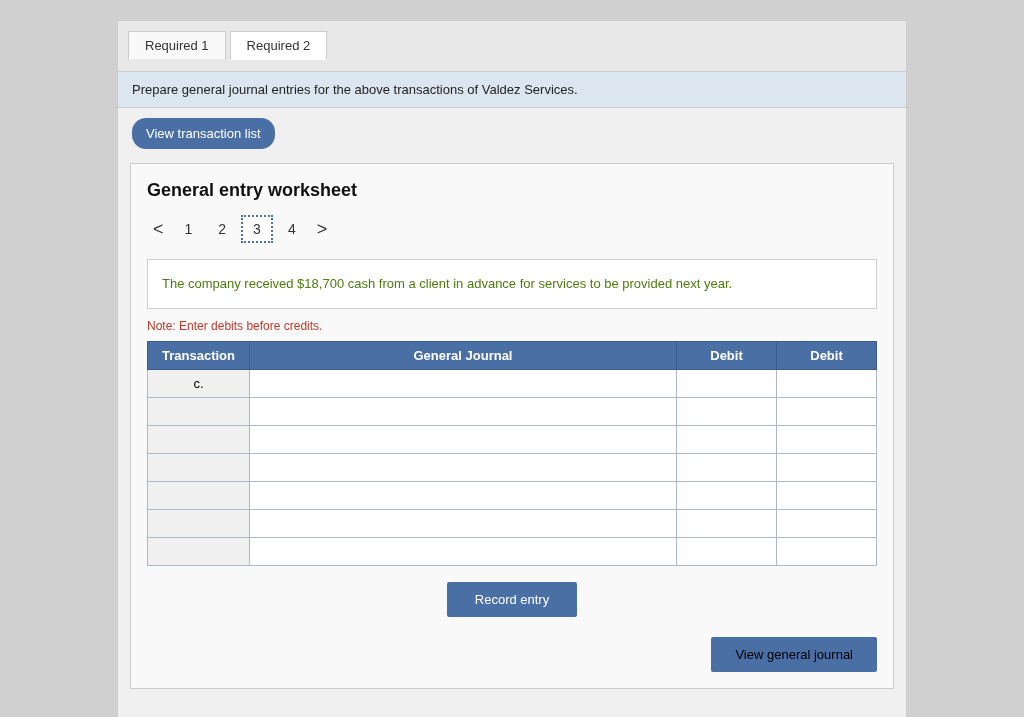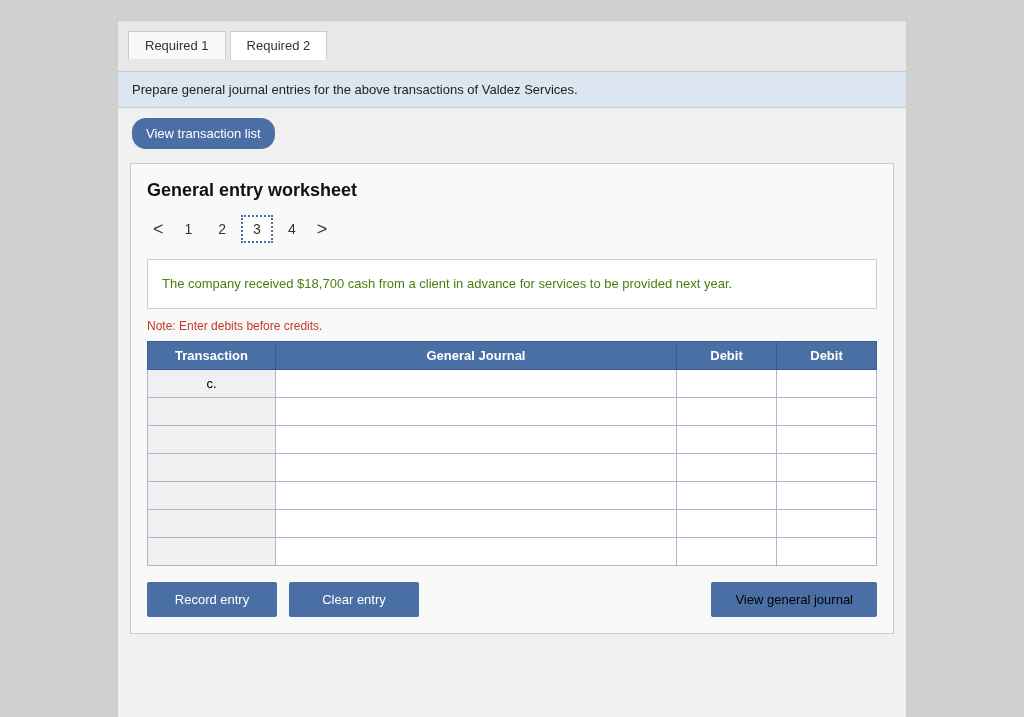--- a/index.html
+++ b/index.html
@@ -129,21 +129,21 @@
       background: #4a6fa5;
       color: white;
       font-size: 13px;
       font-weight: bold;
       padding: 6px 8px;
       border: 1px solid #3a5a90;
       text-align: center;
     }
     .journal-table thead tr th:first-child {
       text-align: center;
-      width: 128px;
+      width: 102px;
     }
     .journal-table thead tr th:nth-child(2) {
       text-align: center;
     }
     .journal-table thead tr th:nth-child(3),
     .journal-table thead tr th:nth-child(4) {
       width: 100px;
       text-align: center;
     }
     .journal-table tbody tr td {
@@ -161,22 +161,23 @@
       width: 100%;
       border: none;
       outline: none;
       font-size: 13px;
       background: transparent;
       padding: 1px 2px;
     }
     
     .bottom-buttons {
       display: flex;
-      gap: 12px;
+      gap: 20px;
       align-items: center;
+      flex-direction: column;
     }
     .btn-record {
       background: #4a6fa5;
       color: white;
       border: none;
       padding: 10px 24px;
       cursor: pointer;
       font-size: 13px;
       border-radius: 2px;
       min-width: 130px;
@@ -293,17 +294,16 @@
             <td></td>
             <td><input type="text" style=""></td>
             <td><input type="text" style=""></td>
             <td><input type="text" style=""></td>
           </tr>
         </tbody>
     </table>
 
     <div class="bottom-buttons">
       <button class="btn-record">Record entry</button>
-      <button class="btn-clear">Clear entry</button>
       <button class="btn-view-journal">View general journal</button>
     </div>
   </div>
 </div>
 
 </body></html>

